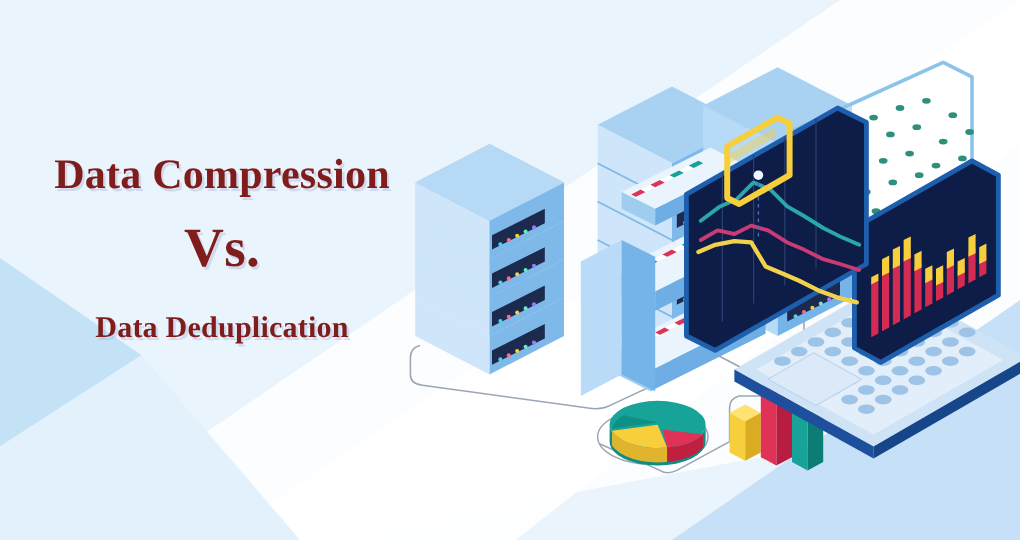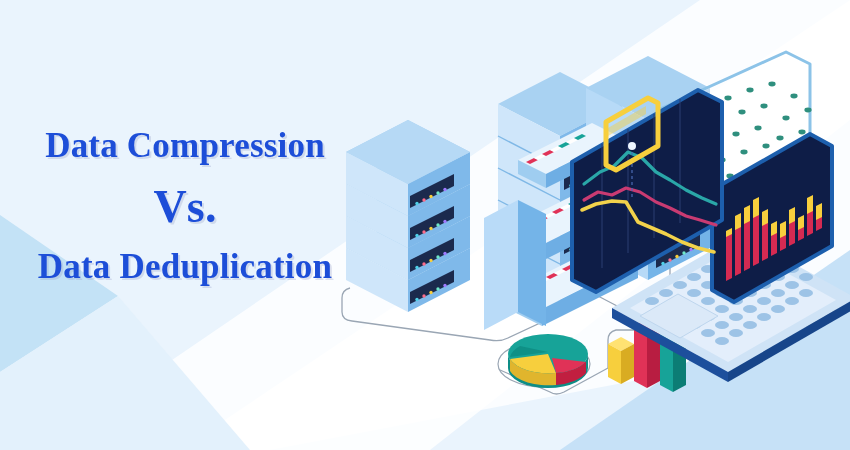--- a/index.html
+++ b/index.html
@@ -13,29 +13,29 @@
   
   .bg-layer{position:absolute;inset:0;}
   .bg-svg{position:absolute;left:0;top:0;width:850px;height:450px;}
 
   
   .headline{position:absolute;left:0;top:128px;width:370px;z-index:40;}
   .hl-line{
     text-align:center;
     font-family:"Liberation Serif", serif;
     font-weight:700;
-    color:#1d4ed8;
+    color:#7f1d1d;
     letter-spacing:.2px;
     line-height:1.05;
     text-shadow:2px 2px 0 rgba(150,160,200,.30);
     white-space:nowrap;
   }
   .hl-1{font-size:35px;}
   .hl-2{font-size:46px;margin-top:18px;}
-  .hl-3{font-size:35px;margin-top:18px;}
+  .hl-3{font-size:25px;margin-top:30px;}
 
   
   #illus{position:absolute;left:340px;top:40px;width:520px;height:380px;z-index:20;}
   #illus svg{display:block;width:520px;height:380px;overflow:visible;}
 </style>
 </head>
 <body>
 
 <div id="stage">
 

